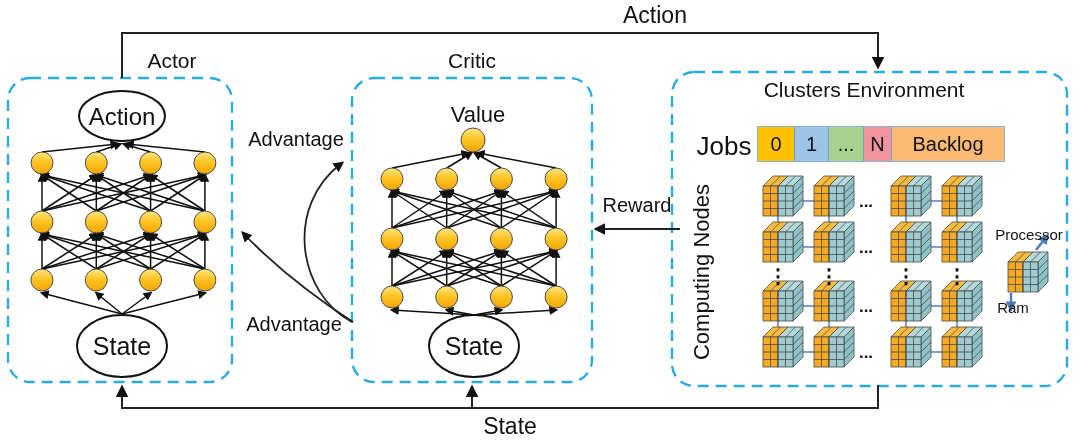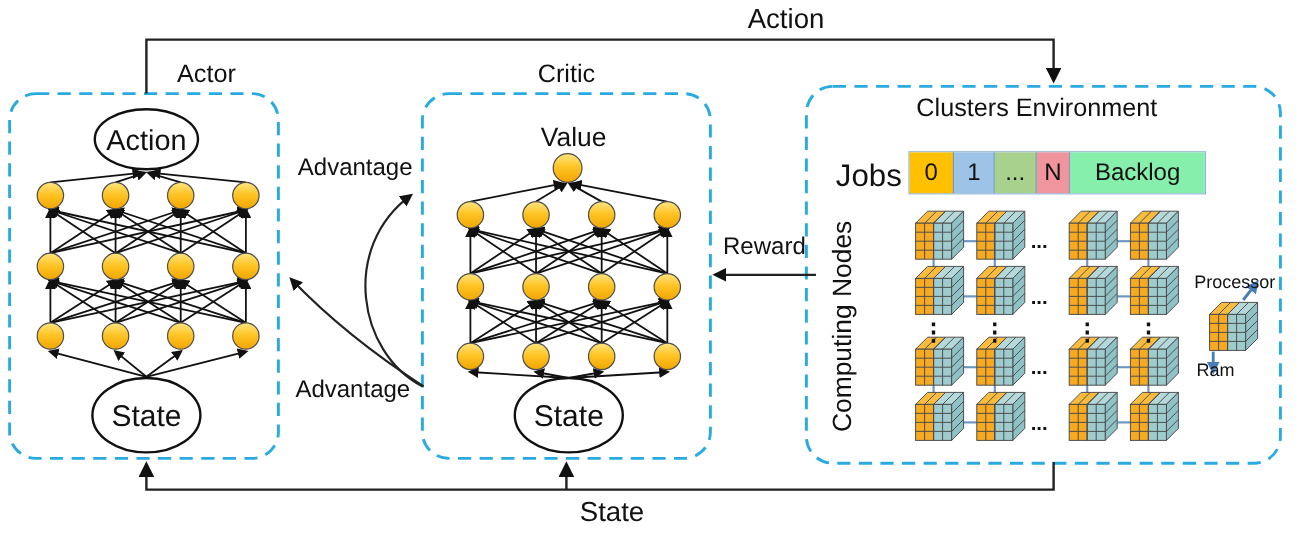--- a/index.html
+++ b/index.html
@@ -497,15 +497,15 @@
     <text x="1029" y="240" font-size="15" text-anchor="middle">Processor</text>
     <text x="1013" y="313" font-size="15" text-anchor="middle">Ram</text>
   </svg>
 
   
   <div id="jobs-bar">
       <div class="slot" style="background: rgb(255, 192, 0); width: 37px;">0</div>
       <div class="slot" style="background: rgb(157, 195, 230); width: 34px;">1</div>
       <div class="slot" style="background: rgb(169, 209, 142); width: 35px;">...</div>
       <div class="slot" style="background: rgb(240, 148, 158); width: 28px;">N</div>
-      <div class="slot" style="background: #86efac; width: 112px;">Backlog</div>
+      <div class="slot" style="background: #fdba74; width: 112px;">Backlog</div>
     </div>
 </div>
 
 </body></html>

